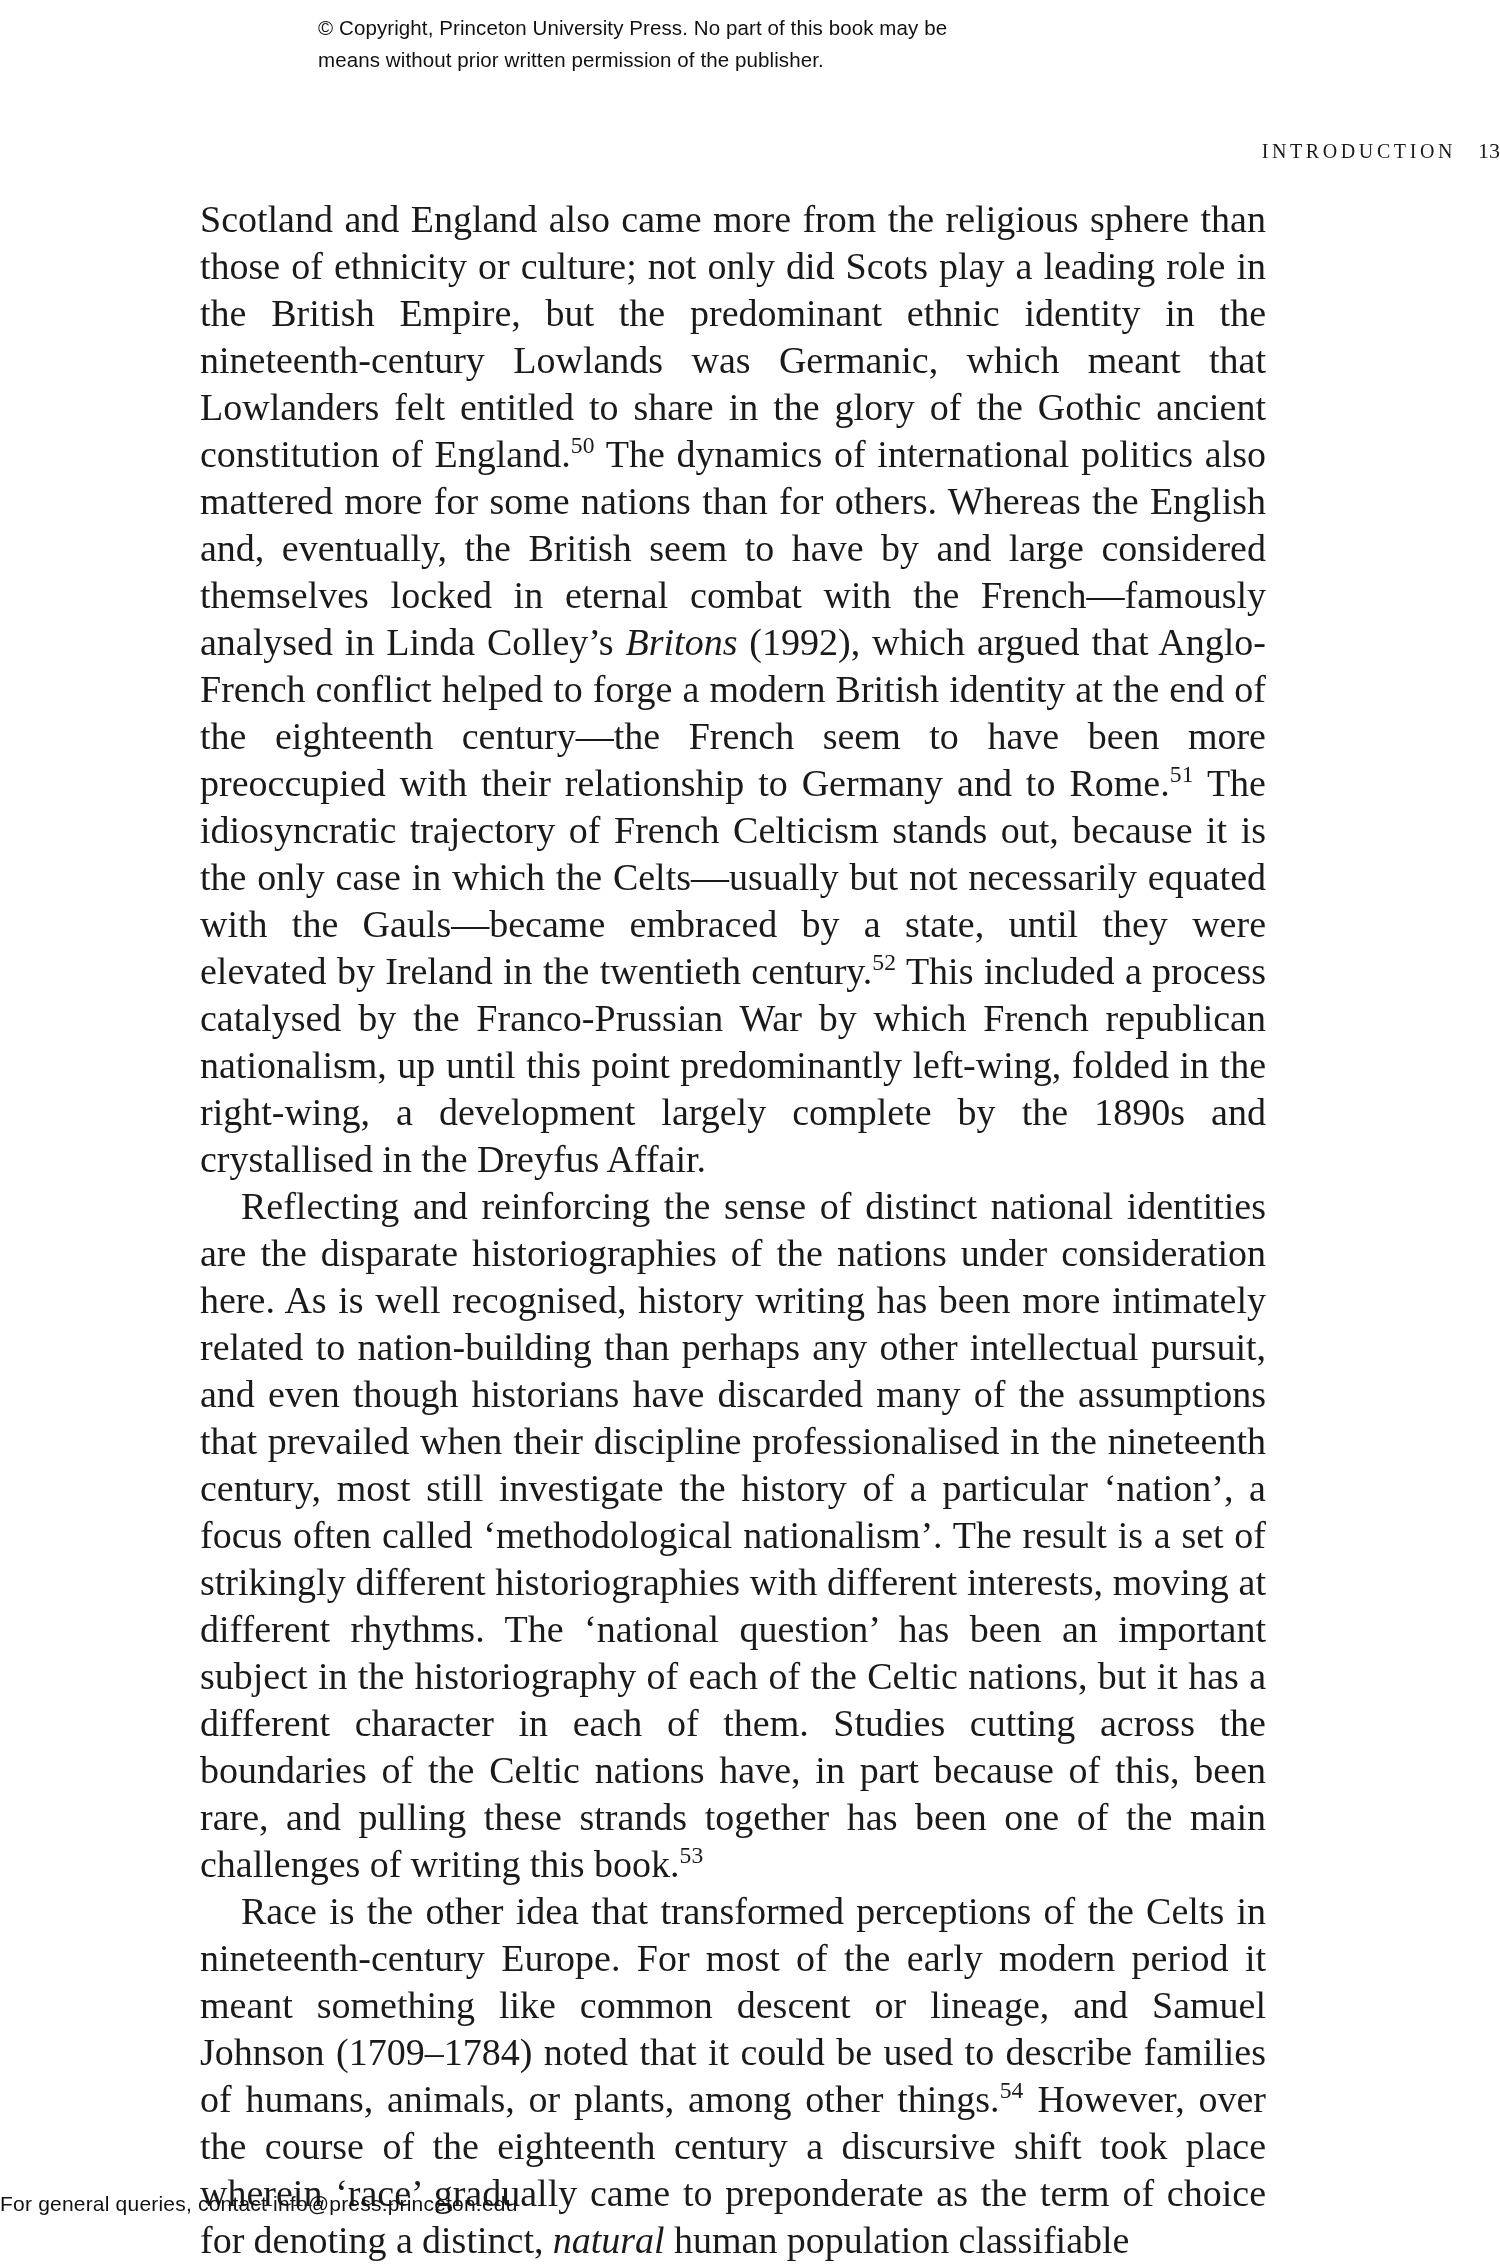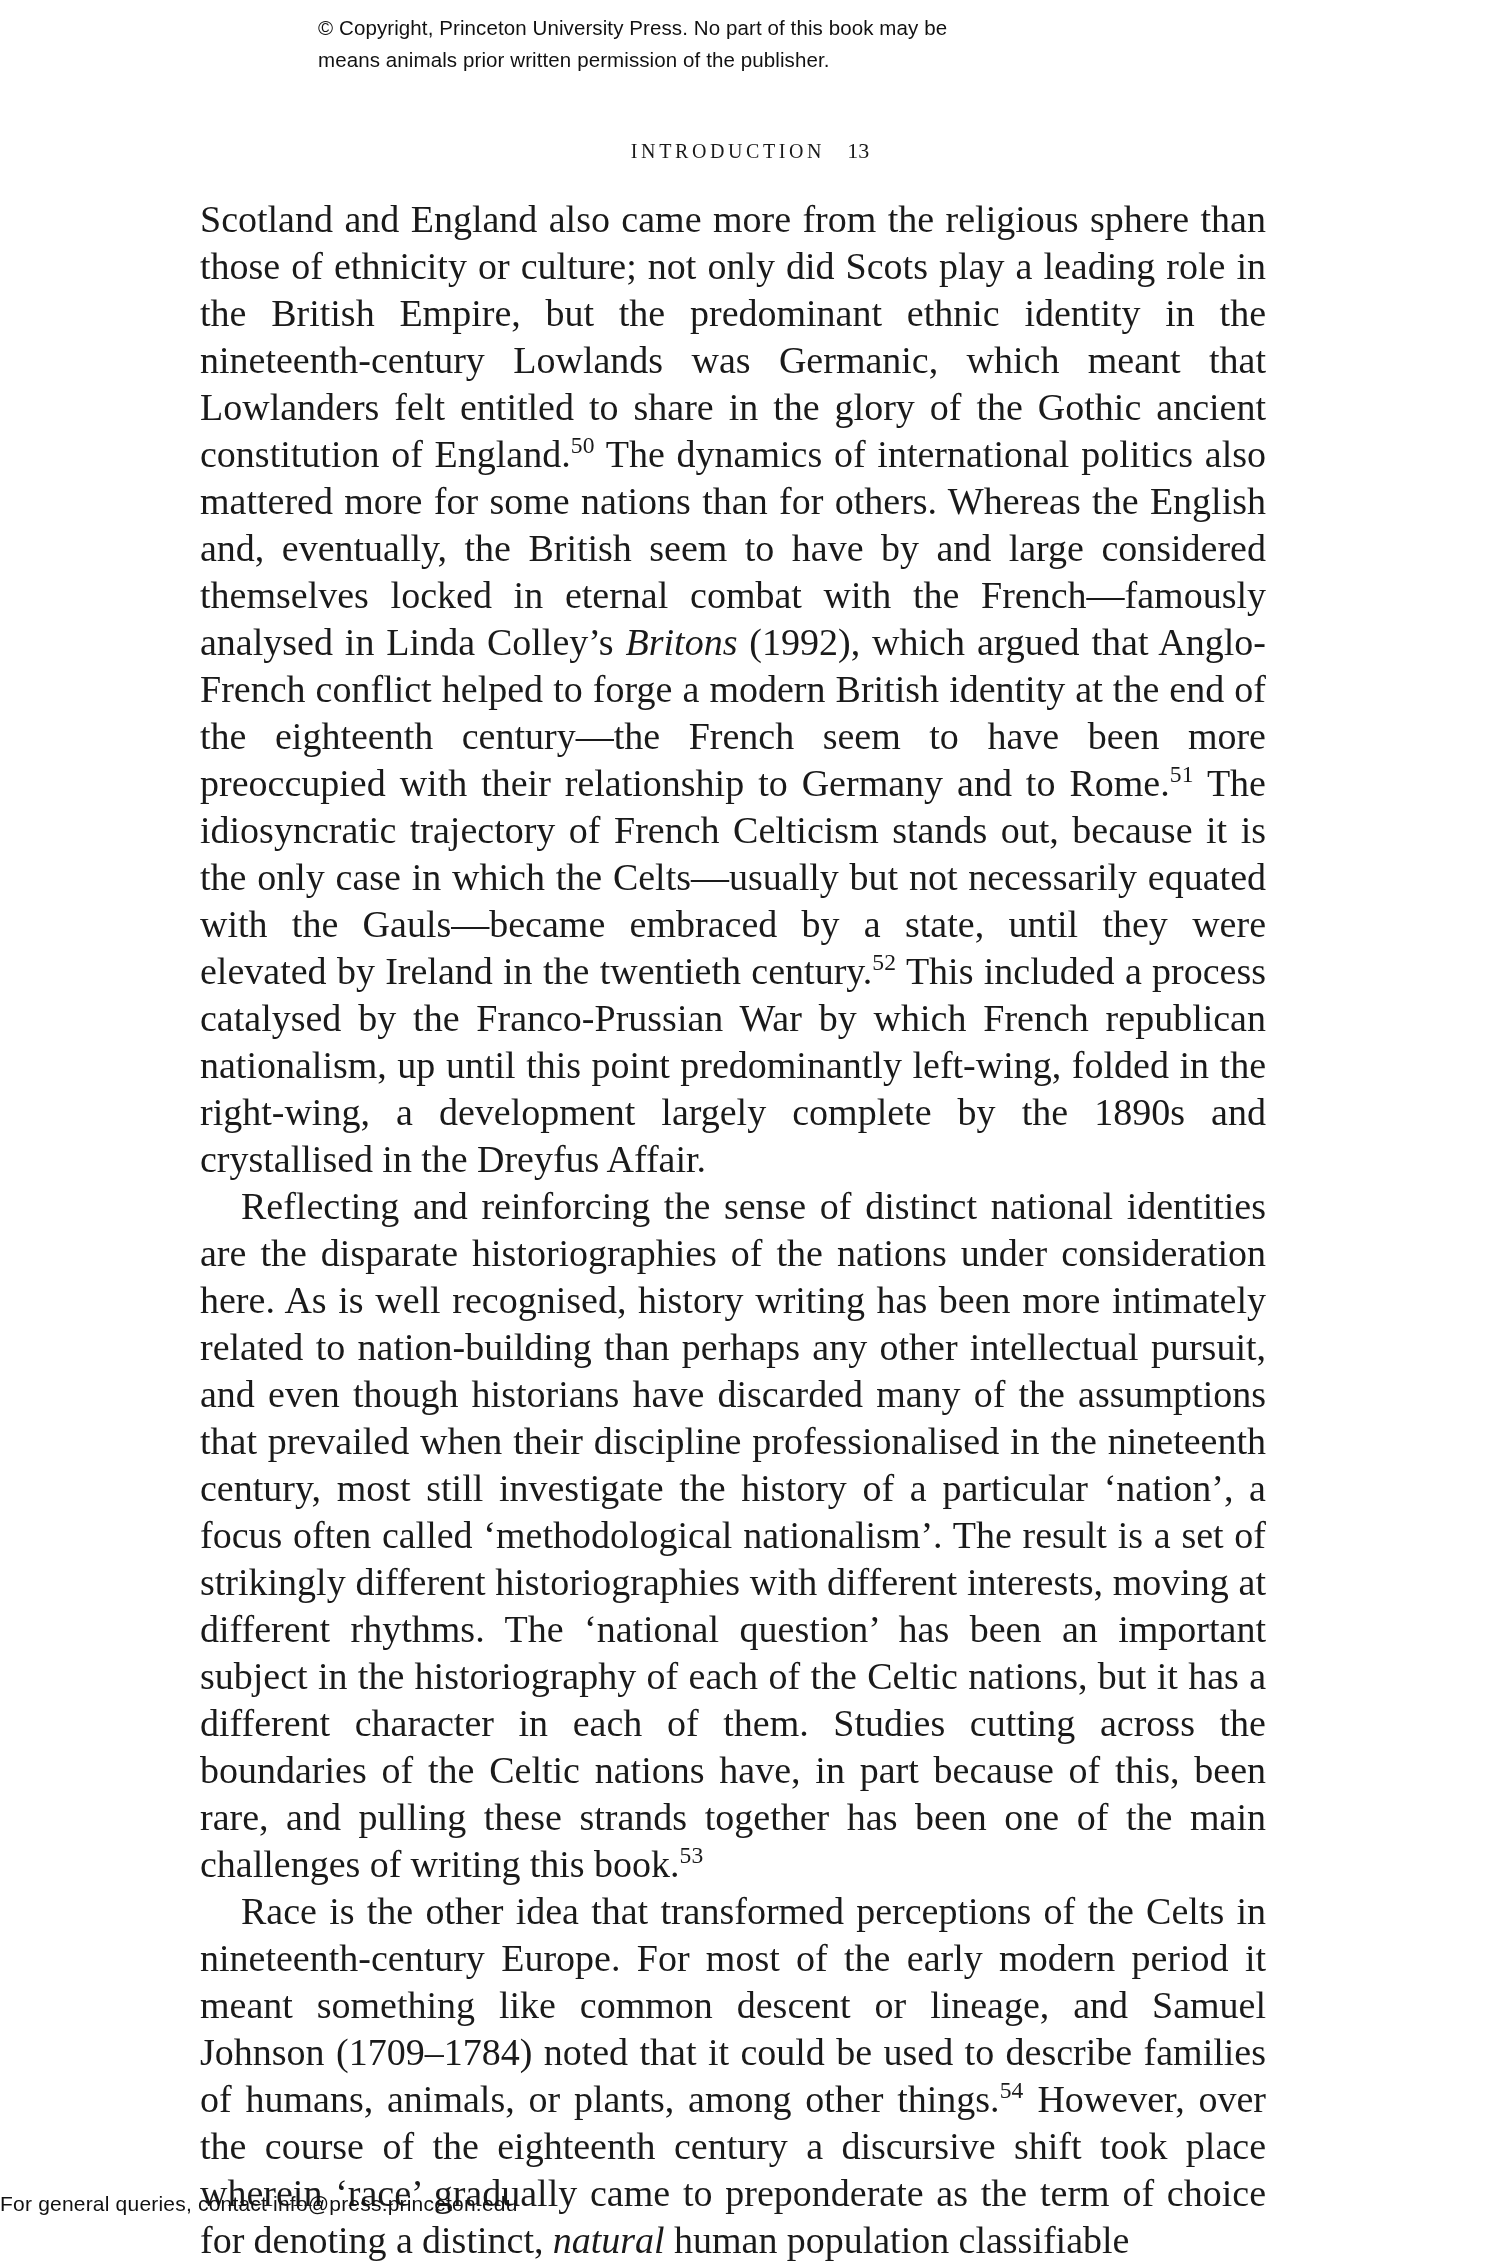--- a/index.html
+++ b/index.html
@@ -29,21 +29,21 @@
     letter-spacing: 0.1px;
   }
   .copyright-notice > span { display: block; }
 
   
   .running-head {
     position: absolute;
     left: 0;
     right: 0;
     top: 138px;
-    text-align: center;
+    text-align: right;
     font-family: "Liberation Serif", serif;
     font-size: 21px;
     color: #1a1a1a;
   }
   .running-head .rh-title {
     letter-spacing: 3.6px;
     font-variant: small-caps;
     text-transform: uppercase;
     font-size: 20px;
   }
@@ -98,21 +98,21 @@
     font-size: 21px;
     color: #111111;
     letter-spacing: 0.2px;
   }
 </style>
 </head>
 <body>
 
 <div class="copyright-notice">
   <span>© Copyright, Princeton University Press. No part of this book may be</span>
-  <span>means animals prior written permission of the publisher.</span>
+  <span>means without prior written permission of the publisher.</span>
 </div>
 
 <div class="running-head">
   <span class="rh-title">INTRODUCTION</span><span class="rh-folio">13</span>
 </div>
 
 <div class="text-column">
 
   <p class="body-paragraph no-stretch"><span>Scotland and England also came more from the religious sphere than those of ethnicity or culture; not only did Scots play a leading role in the British Empire, but the predominant ethnic identity in the nineteenth-century Lowlands was Germanic, which meant that Lowlanders felt entitled to share in the glory of the Gothic ancient constitution of England.</span><sup class="footnote-ref">50</sup><span> The dynamics of international politics also mattered more for some nations than for others. Whereas the English and, eventually, the British seem to have by and large considered themselves locked in eternal combat with the French—famously analysed in Linda Colley’s </span><span class="italic">Britons</span><span> (1992), which argued that Anglo-French conflict helped to forge a modern British identity at the end of the eighteenth century—the French seem to have been more preoccupied with their relationship to Germany and to Rome.</span><sup class="footnote-ref">51</sup><span> The idiosyncratic trajectory of French Celticism stands out, because it is the only case in which the Celts—usually but not necessarily equated with the Gauls—became embraced by a state, until they were elevated by Ireland in the twentieth century.</span><sup class="footnote-ref">52</sup><span> This included a process catalysed by the Franco-Prussian War by which French republican nationalism, up until this point predominantly left-wing, folded in the right-wing, a development largely complete by the 1890s and crystallised in the Dreyfus Affair.</span></p>
 

